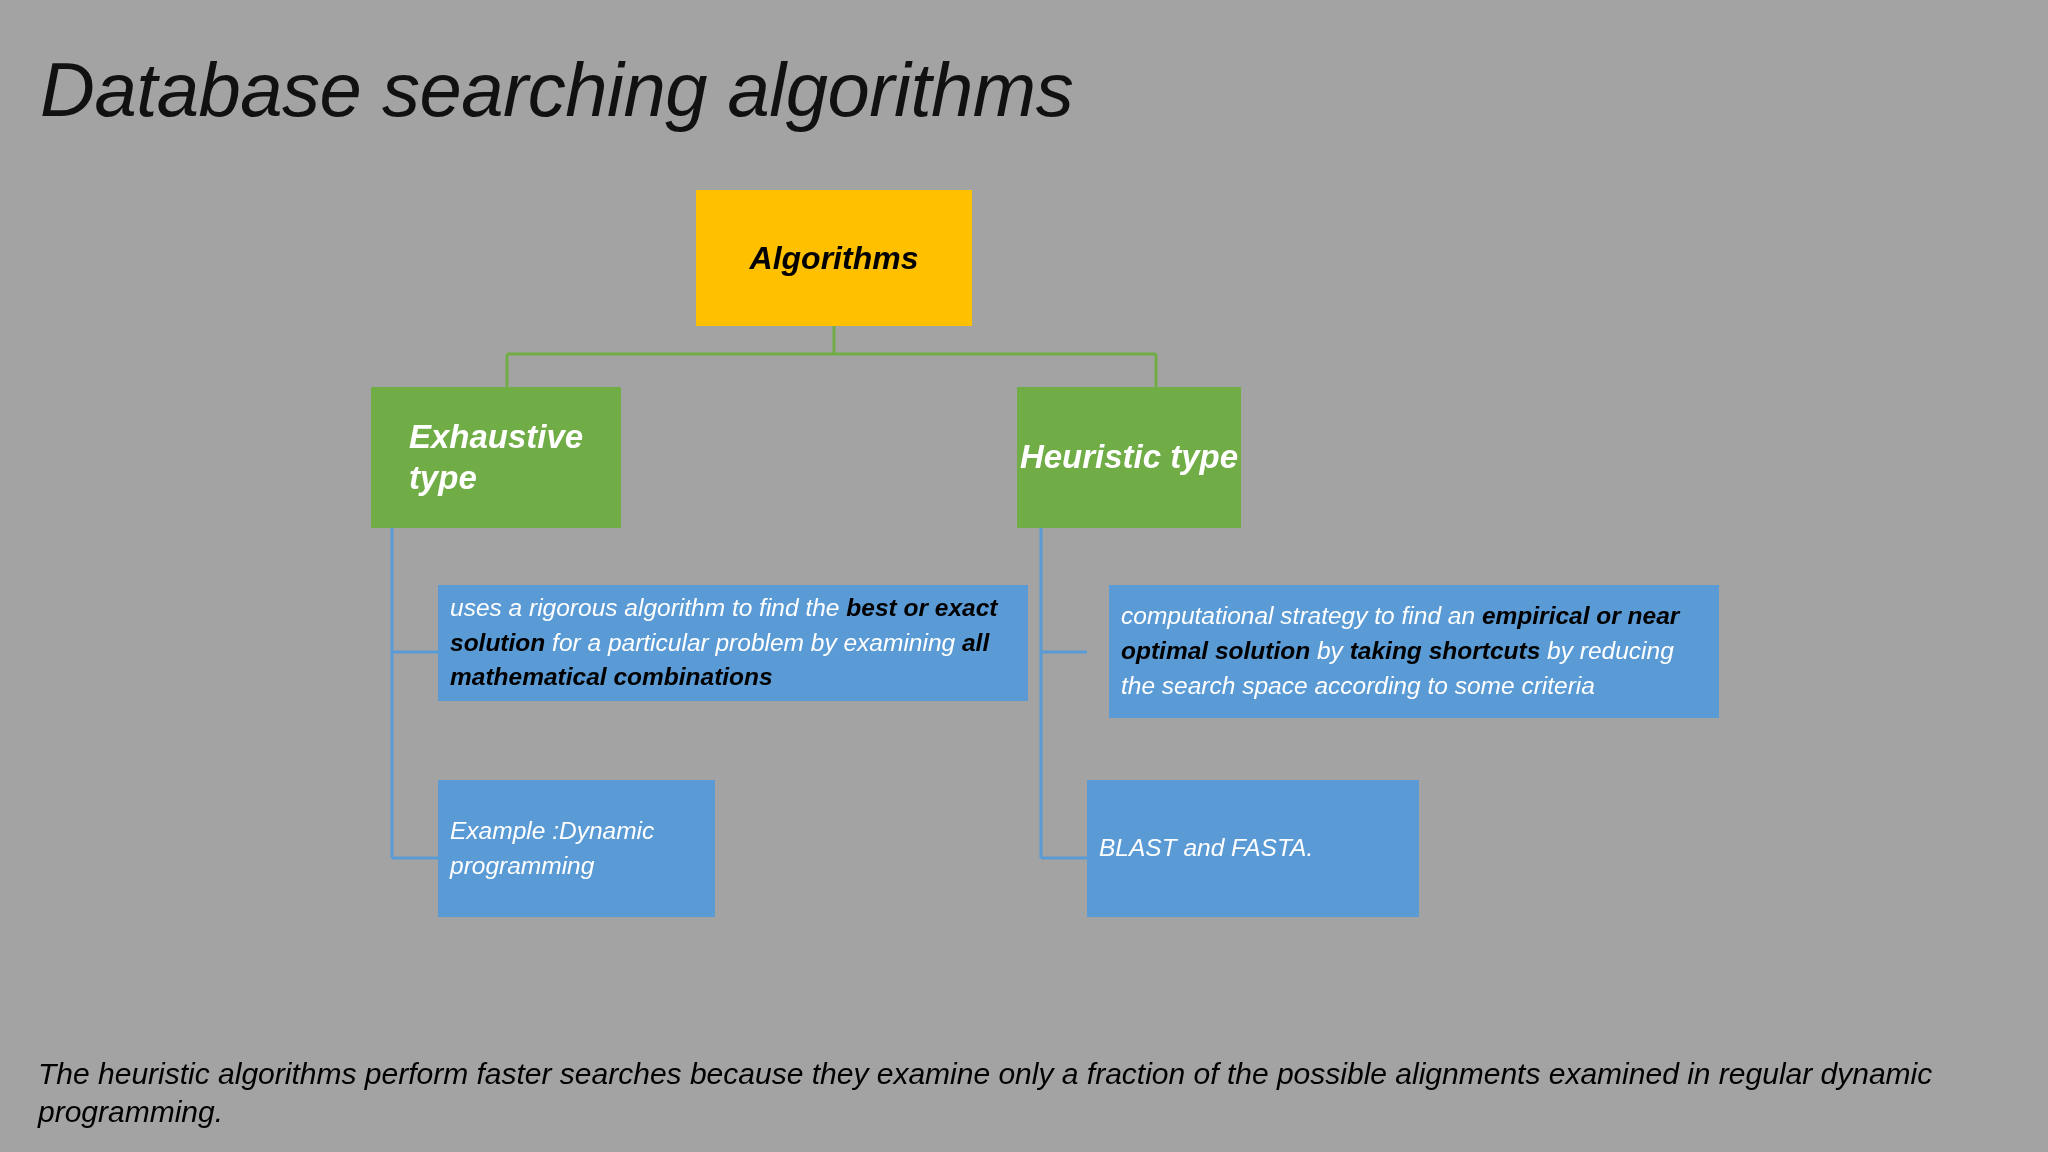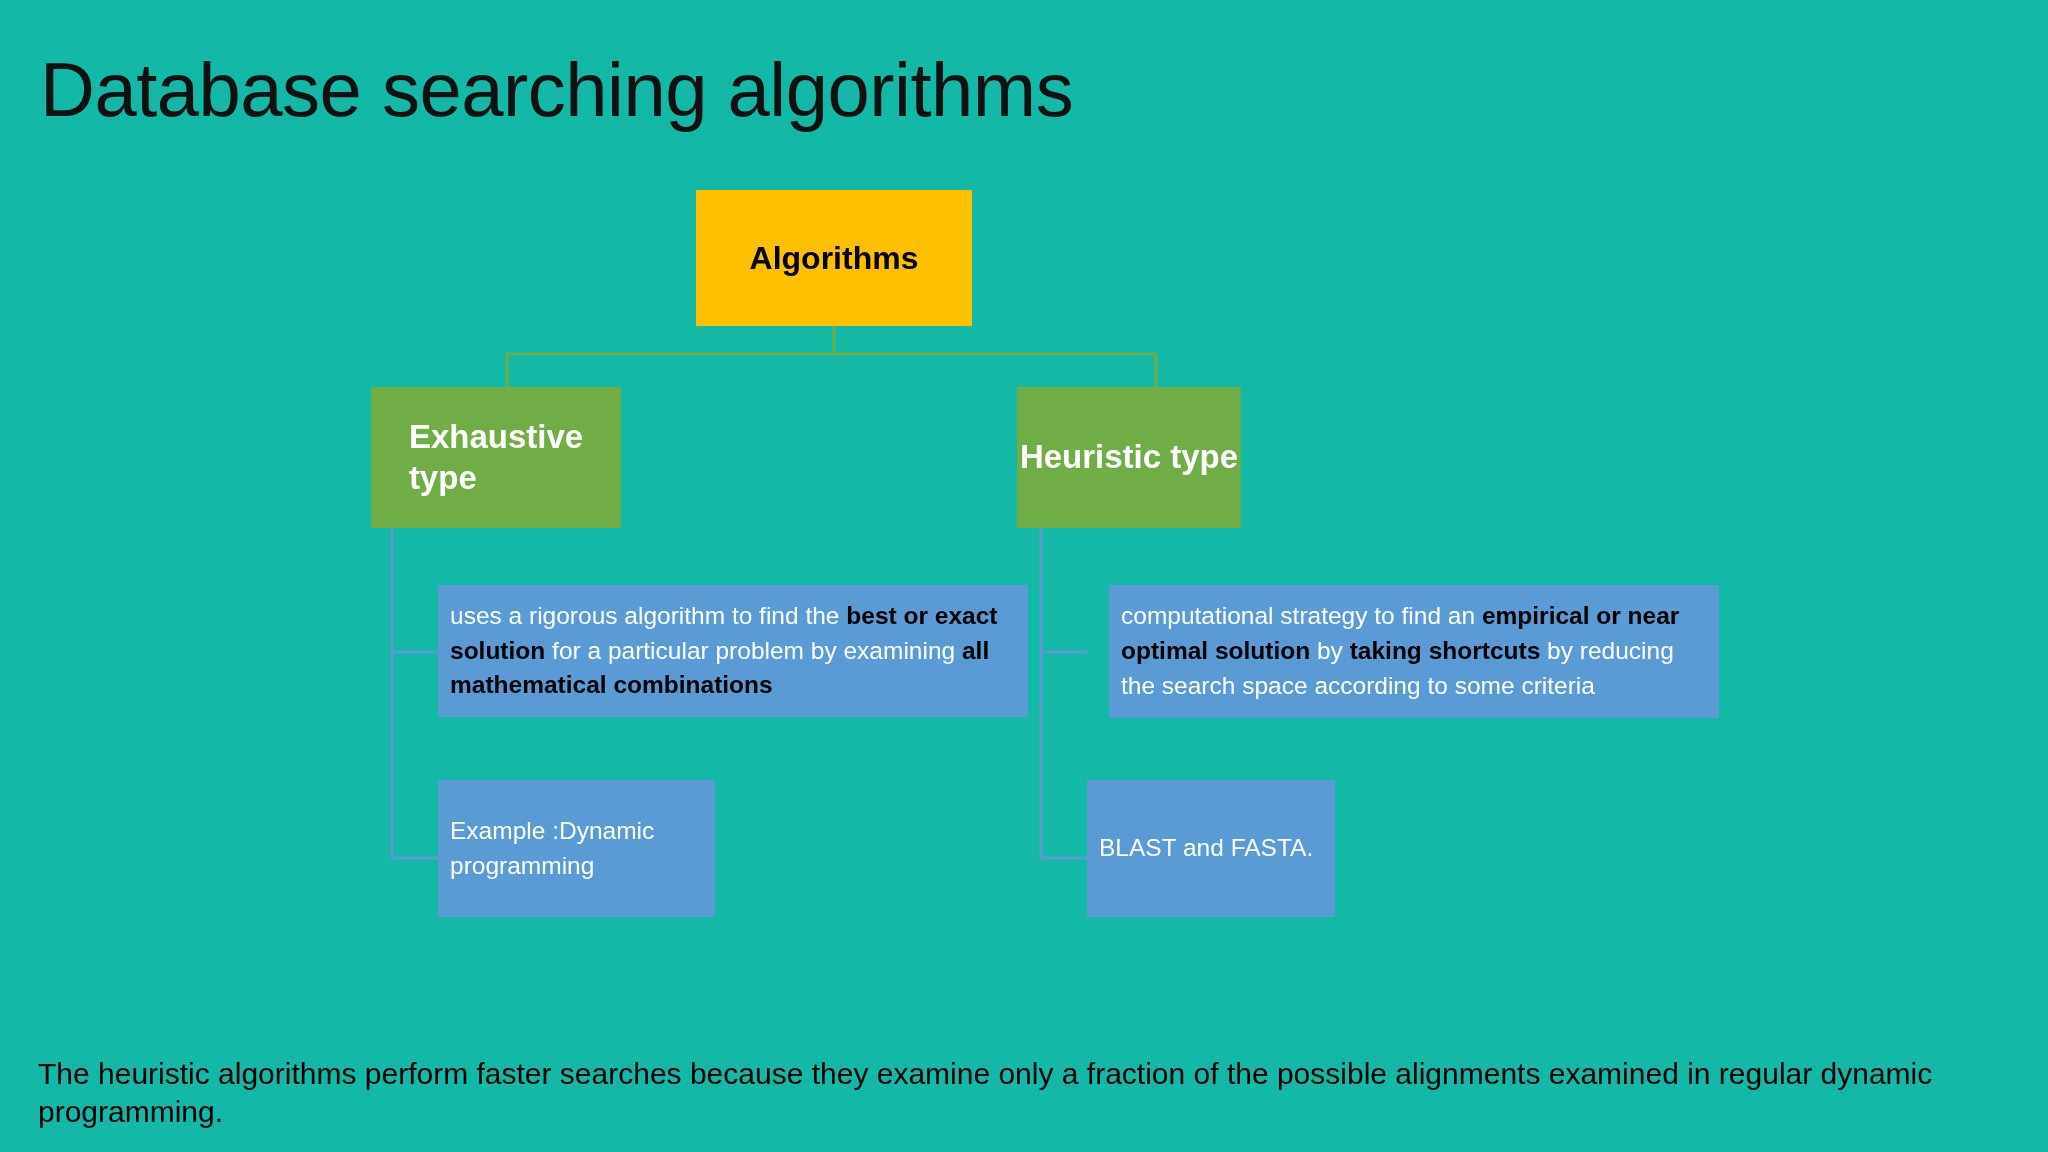--- a/index.html
+++ b/index.html
@@ -9,21 +9,22 @@
     height: 1152px;
     background: #ffffff;
     font-family: "Liberation Sans", sans-serif;
     overflow: hidden;
   }
 
   #slide {
     position: relative;
     width: 2048px;
     height: 1152px;
-    background: #14b8a6;
+    background: #a3a3a3;
+    font-style: italic;
   }
 
   
   #slide-title {
     position: absolute;
     left: 40px;
     top: 48px;
     font-size: 76px;
     font-weight: 400;
     color: #111111;
@@ -97,38 +98,38 @@
     color: #ffffff;
     font-weight: 400;
     font-size: 24.5px;
     line-height: 1.42;
     padding: 6px 12px;
   }
   #node-exhaustive-desc {
     left: 438px;
     top: 585px;
     width: 590px;
-    height: 132px;
+    height: 116px;
   }
   #node-heuristic-desc {
     left: 1109px;
     top: 585px;
     width: 610px;
     height: 133px;
   }
   #node-exhaustive-example {
     left: 438px;
     top: 780px;
     width: 277px;
     height: 137px;
   }
   #node-heuristic-example {
     left: 1087px;
     top: 780px;
-    width: 248px;
+    width: 332px;
     height: 137px;
   }
 
   .node-leaf .txt { width: 100%; }
   .node-leaf b { color: #000000; font-weight: bold; }
 
   
   #caption {
     position: absolute;
     left: 38px;

